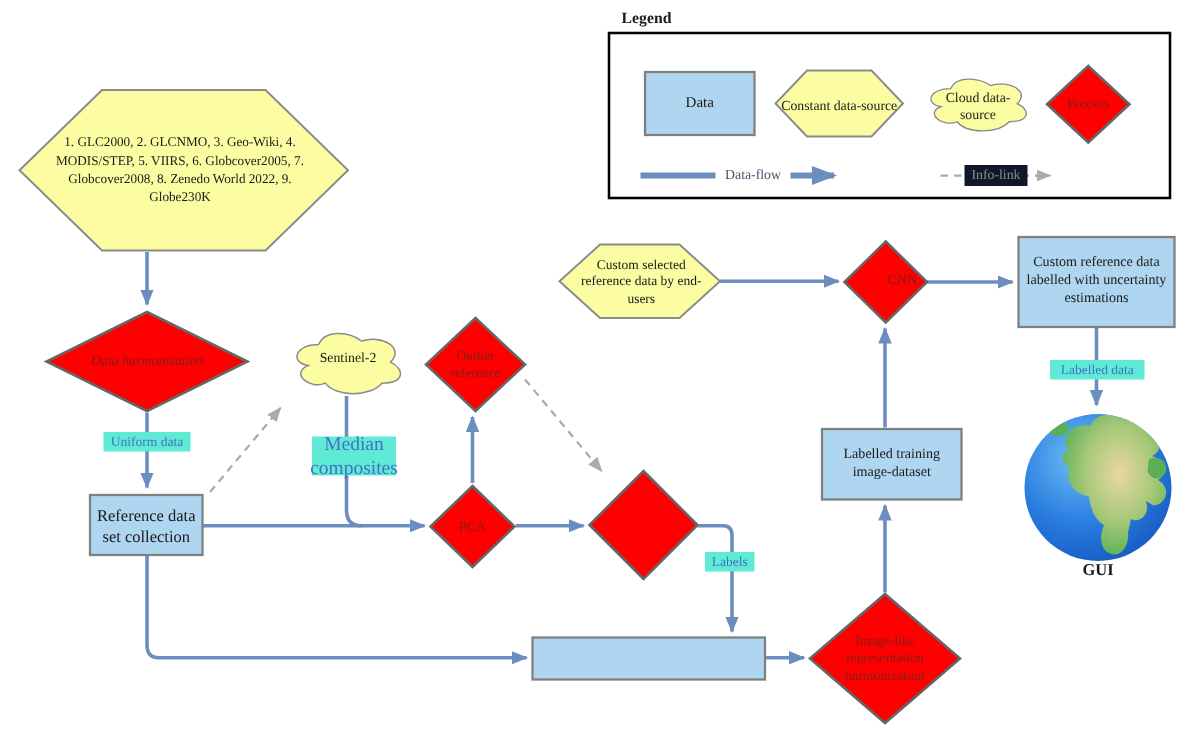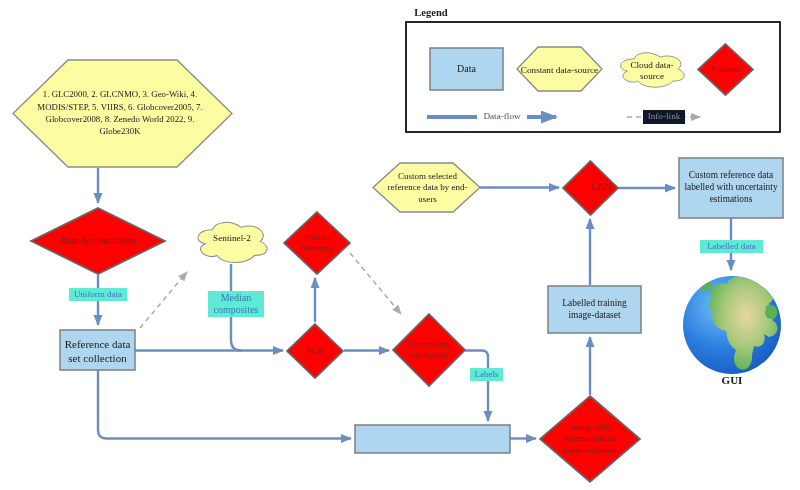--- a/index.html
+++ b/index.html
@@ -104,34 +104,33 @@
       </g>
     </g>
   </svg>
 
   <div class="lbl" style="left:25px;top:84px;width:190px;height:58px;font-size:8.8px;line-height:1.4;">1. GLC2000, 2. GLCNMO, 3. Geo-Wiki, 4. MODIS/STEP, 5. VIIRS, 6. Globcover2005, 7. Globcover2008, 8. Zenedo World 2022, 9. Globe230K</div>
   <div class="lbl maroon" style="left:38px;top:234px;width:120px;height:15px;font-size:9.3px;font-style:italic;">Data harmonization</div>
   <div class="lbl" style="left:59px;top:331px;width:77px;height:42px;font-size:11px;">Reference data set collection</div>
   <div class="lbl" style="left:197px;top:230px;width:70px;height:18px;font-size:9.2px;">Sentinel-2</div>
   <div class="lbl maroon" style="left:289px;top:224px;width:56px;height:38px;font-size:9px;">Outlier reference</div>
   <div class="lbl maroon" style="left:291px;top:344px;width:48px;height:15px;font-size:9.2px;">PCA</div>
-  <div class="lbl maroon" style="left:394px;top:331px;width:70px;height:38px;font-size:9.2px;">Uncertainty estimation</div>
   <div class="lbl maroon" style="left:545px;top:412px;width:90px;height:54px;font-size:9.2px;">Image-like representation harmonization</div>
   <div class="lbl" style="left:550px;top:291px;width:89px;height:37px;font-size:9.4px;">Labelled training image-dataset</div>
   <div class="lbl maroon" style="left:566px;top:181px;width:71px;height:14px;font-size:9.4px;">CNN</div>
   <div class="lbl" style="left:381px;top:167px;width:93px;height:42px;font-size:9px;">Custom selected reference data by end-users</div>
   <div class="lbl" style="left:681px;top:160px;width:100px;height:56px;font-size:9.4px;">Custom reference data labelled with uncertainty estimations</div>
   <div class="lbl bold" style="left:707px;top:373px;width:50px;height:16px;font-size:11px;">GUI</div>
 
   <div class="lbl bold" style="left:405px;top:5px;width:52px;height:16px;font-size:10.5px;text-align:right;">Legend</div>
   <div class="lbl" style="left:430px;top:48px;width:73px;height:42px;font-size:10px;">Data</div>
   <div class="lbl" style="left:520px;top:57px;width:79px;height:28px;font-size:9.2px;">Constant data-source</div>
   <div class="lbl" style="left:623px;top:57px;width:58px;height:28px;font-size:9.2px;">Cloud data-source</div>
   <div class="lbl maroon" style="left:699px;top:62px;width:53px;height:16px;font-size:9.2px;">Process</div>
   <div class="lbl navy" style="left:477px;top:110px;width:50px;height:14px;font-size:9.2px;background:#ffffff;">Data-flow</div>
   <div class="lbl gray" style="left:620px;top:110px;width:42px;height:14px;font-size:9.2px;background:#0f172a;margin-left:23px;">Info-link</div>
 
   <div class="lbl elbl" style="left:69px;top:288px;width:58px;height:13px;font-size:9px;">Uniform data</div>
-  <div class="lbl elbl" style="left:208px;top:291px;width:56px;height:26px;font-size:10px;text-align:center;">Median composites</div>
+  <div class="lbl elbl" style="left:208px;top:291px;width:56px;height:26px;font-size:13px;text-align:center;">Median composites</div>
   <div class="lbl elbl" style="left:470px;top:368px;width:33px;height:13px;font-size:9px;">Labels</div>
   <div class="lbl elbl" style="left:700px;top:240px;width:63px;height:13px;font-size:9px;">Labelled data</div>
 
 </div>
 
 </body></html>

